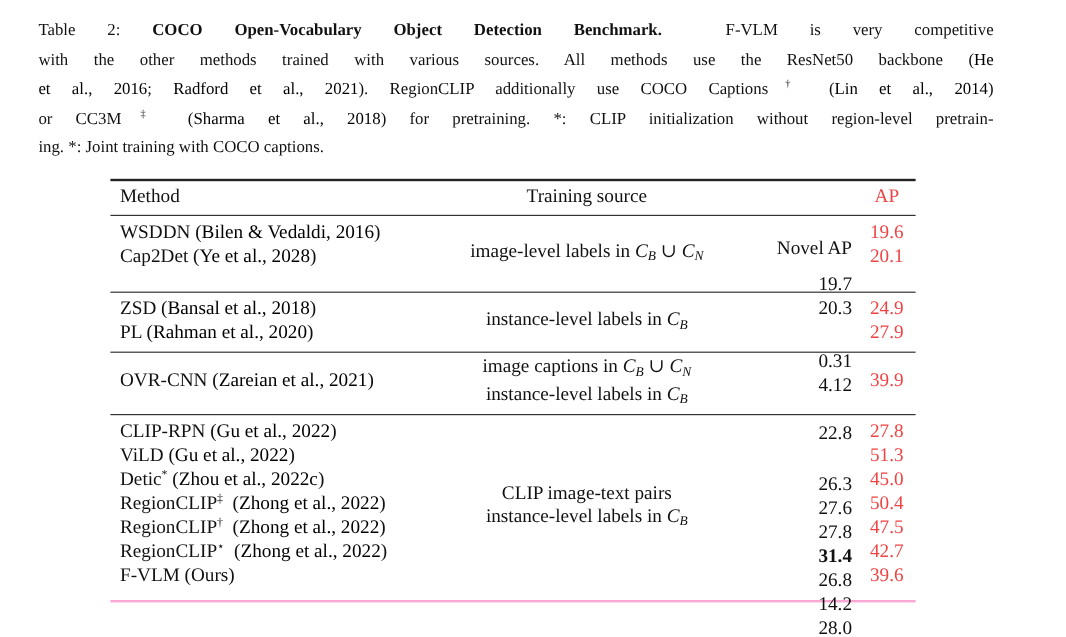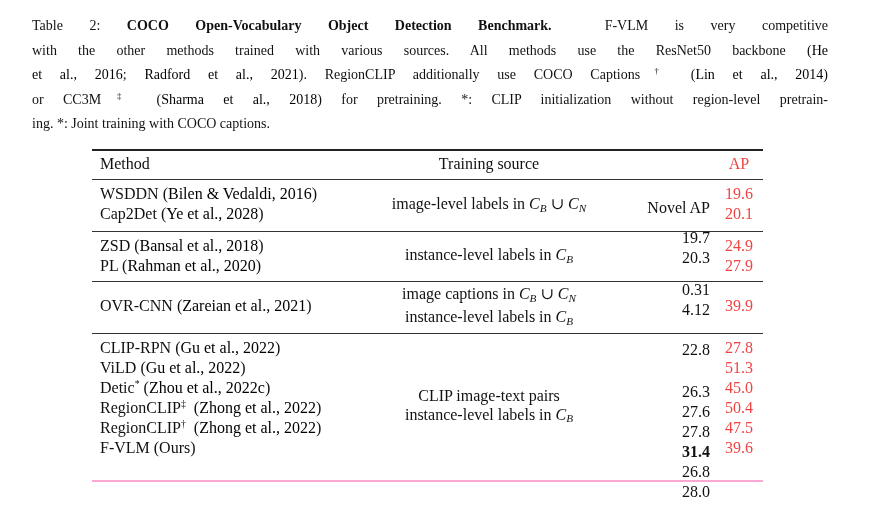--- a/index.html
+++ b/index.html
@@ -48,21 +48,21 @@
 </div>
 
 <div class="tbl">
   <div class="hdr">
     <span class="cell c-method" style="top:4px">Method</span>
     <span class="cell c-src" style="top:4px">Training source</span>
     <span class="cell c-nov" style="top:4px">Novel AP</span>
     <span class="cell c-ap" style="top:4px">AP</span>
   </div>
   <div id="groups">
-      <div class="grp" style="padding-top: 4px; padding-bottom: 7px;">
+      <div class="grp" style="padding-top: 4px; padding-bottom: 19px;">
         <div class="row">
           <span class="cell c-method"><span>WSDDN</span> (<span class="cite">Bilen &amp; Vedaldi, 2016</span>)</span>
           <span class="cell c-nov">19.7</span>
           <span class="cell c-ap">19.6</span>
         </div>
         <div class="row">
           <span class="cell c-method"><span>Cap2Det</span> (<span class="cite">Ye et al., 2028</span>)</span>
           <span class="cell c-nov">20.3</span>
           <span class="cell c-ap">20.1</span>
         </div>
@@ -89,21 +89,21 @@
         <div class="row" style="height: 40px; line-height: 40px;">
           <span class="cell c-method"><span>OVR-CNN</span> (<span class="cite">Zareian et al., 2021</span>)</span>
           <span class="cell c-nov">22.8</span>
           <span class="cell c-ap">39.9</span>
         </div>
         <div class="cell c-src" style="top: 50%; transform: translateY(-50%); line-height: 19px;">
           <div>image captions in <span class="math">C<span class="sub">B</span></span> ∪ <span class="math">C<span class="sub">N</span></span></div>
           <div>instance-level labels in <span class="math">C<span class="sub">B</span></span></div>
         </div>
       </div>
-      <div class="grp" style="padding-top: 4px; padding-bottom: 22px;">
+      <div class="grp" style="padding-top: 4px; padding-bottom: 10px;">
         <div class="row">
           <span class="cell c-method"><span>CLIP-RPN</span> (<span class="cite">Gu et al., 2022</span>)</span>
           <span class="cell c-nov">26.3</span>
           <span class="cell c-ap">27.8</span>
         </div>
         <div class="row">
           <span class="cell c-method"><span>ViLD</span> (<span class="cite">Gu et al., 2022</span>)</span>
           <span class="cell c-nov">27.6</span>
           <span class="cell c-ap">51.3</span>
         </div>
@@ -116,20 +116,25 @@
           <span class="cell c-method"><span>RegionCLIP</span><sup>‡</sup>&nbsp; (<span class="cite">Zhong et al., 2022</span>)</span>
           <span class="cell c-nov bold">31.4</span>
           <span class="cell c-ap">50.4</span>
         </div>
         <div class="row">
           <span class="cell c-method"><span>RegionCLIP</span><sup>†</sup>&nbsp; (<span class="cite">Zhong et al., 2022</span>)</span>
           <span class="cell c-nov">26.8</span>
           <span class="cell c-ap">47.5</span>
         </div>
         <div class="row">
+          <span class="cell c-method"><span>RegionCLIP</span><sup>⋆</sup>&nbsp; (<span class="cite">Zhong et al., 2022</span>)</span>
+          <span class="cell c-nov">14.2</span>
+          <span class="cell c-ap">42.7</span>
+        </div>
+        <div class="row">
           <span class="cell c-method"><span>F-VLM (Ours)</span> </span>
           <span class="cell c-nov">28.0</span>
           <span class="cell c-ap">39.6</span>
         </div>
         <div class="cell c-src" style="top: 50%; transform: translateY(-50%); line-height: 19px;">
           <div>CLIP image-text pairs</div>
           <div>instance-level labels in <span class="math">C<span class="sub">B</span></span></div>
         </div>
       </div>
     </div>

